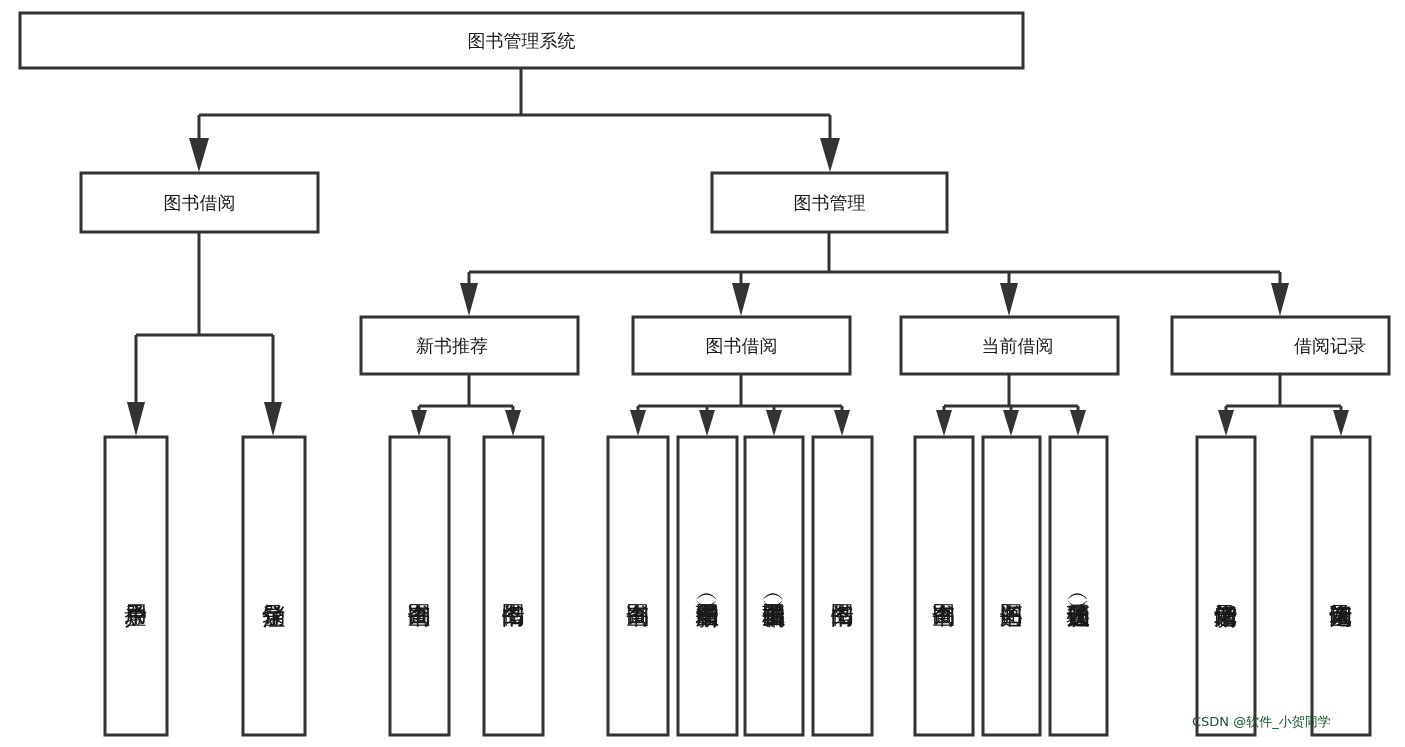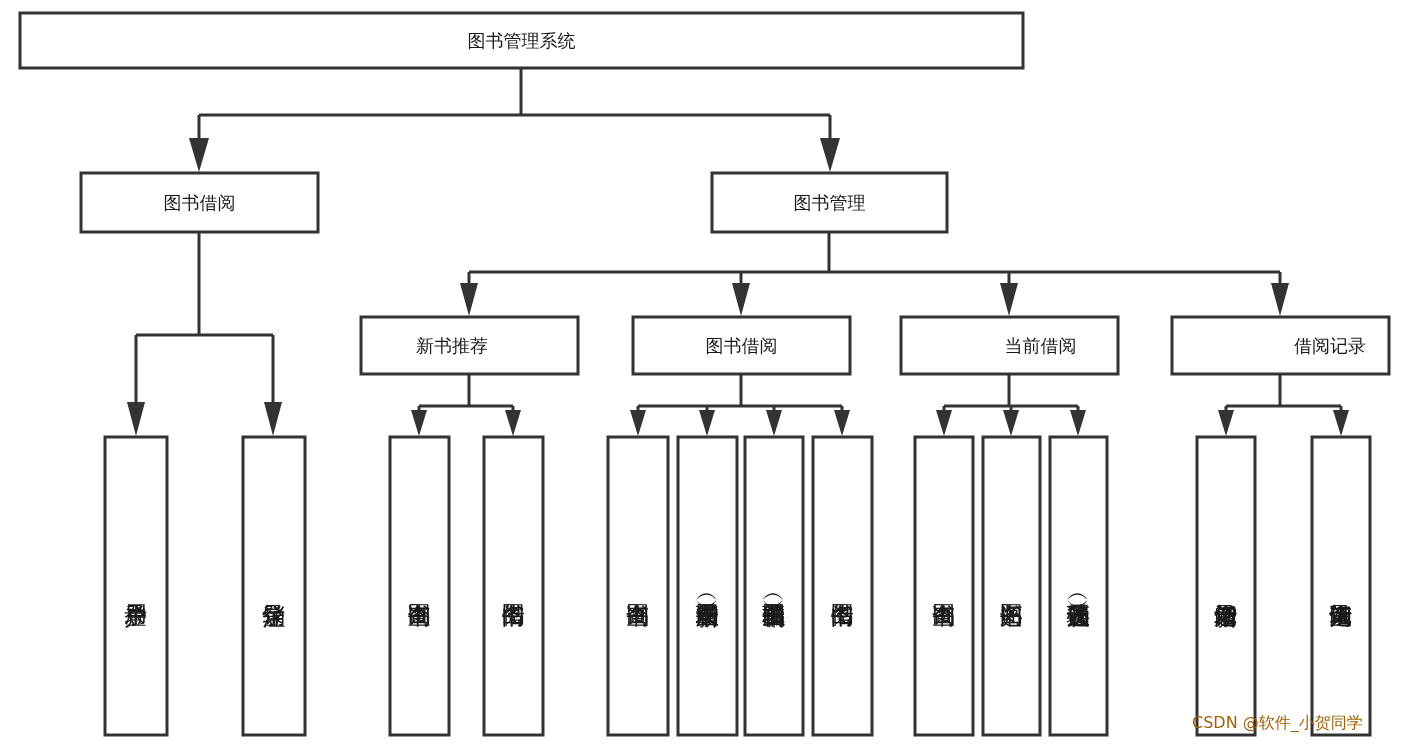--- a/index.html
+++ b/index.html
@@ -62,22 +62,22 @@
     font-size: 23px;
     line-height: 1.24;
     writing-mode: vertical-rl;
     text-orientation: upright;
     pointer-events: none;
   }
   .watermark {
     position: absolute;
     left: 1192px;
     top: 713px;
-    font-size: 16px;
-    color: #a16207;
+    font-size: 13px;
+    color: #14532d;
     white-space: nowrap;
     pointer-events: none;
   }
 </style>
 </head>
 <body>
 
 <div id="diagram-root">
 
   <svg class="diagram-canvas" viewBox="0 0 1405 747">
@@ -184,21 +184,21 @@
     </g>
   </svg>
 
   <div class="node-label-h" style="left:20px; top:13px; width:1003px; height:55px;">图书管理系统</div>
 
   <div class="node-label-h" style="left:81px; top:173px; width:237px; height:59px;">图书借阅</div>
   <div class="node-label-h" style="left:712px; top:173px; width:235px; height:59px;">图书管理</div>
 
   <div class="node-label-h" style="left:361px; top:317px; width:182px; height:57px;">新书推荐</div>
   <div class="node-label-h" style="left:633px; top:317px; width:217px; height:57px;border-radius:14px;">图书借阅</div>
-  <div class="node-label-h" style="left:901px; top:317px; width:233px; height:57px;padding-left:23px;">当前借阅</div>
+  <div class="node-label-h" style="left:901px; top:317px; width:233px; height:57px;">当前借阅</div>
   <div class="node-label-h" style="left:1172px; top:317px; width:220px; height:57px;padding-left:48px;">借阅记录</div>
 
   <div class="node-label-v" style="left:105px; top:437px; width:62px; height:298px;">用户登录</div>
   <div class="node-label-v" style="left:243px; top:437px; width:62px; height:298px;">注销登录</div>
 
   <div class="node-label-v" style="left:390px; top:437px; width:59px; height:298px;">查询图书</div>
   <div class="node-label-v" style="left:484px; top:437px; width:59px; height:298px;">借阅图书</div>
 
   <div class="node-label-v" style="left:608px; top:437px; width:60px; height:298px;">查询图书</div>
   <div class="node-label-v" style="left:678px; top:437px; width:59px; height:298px;">新增图书（管理员）</div>

